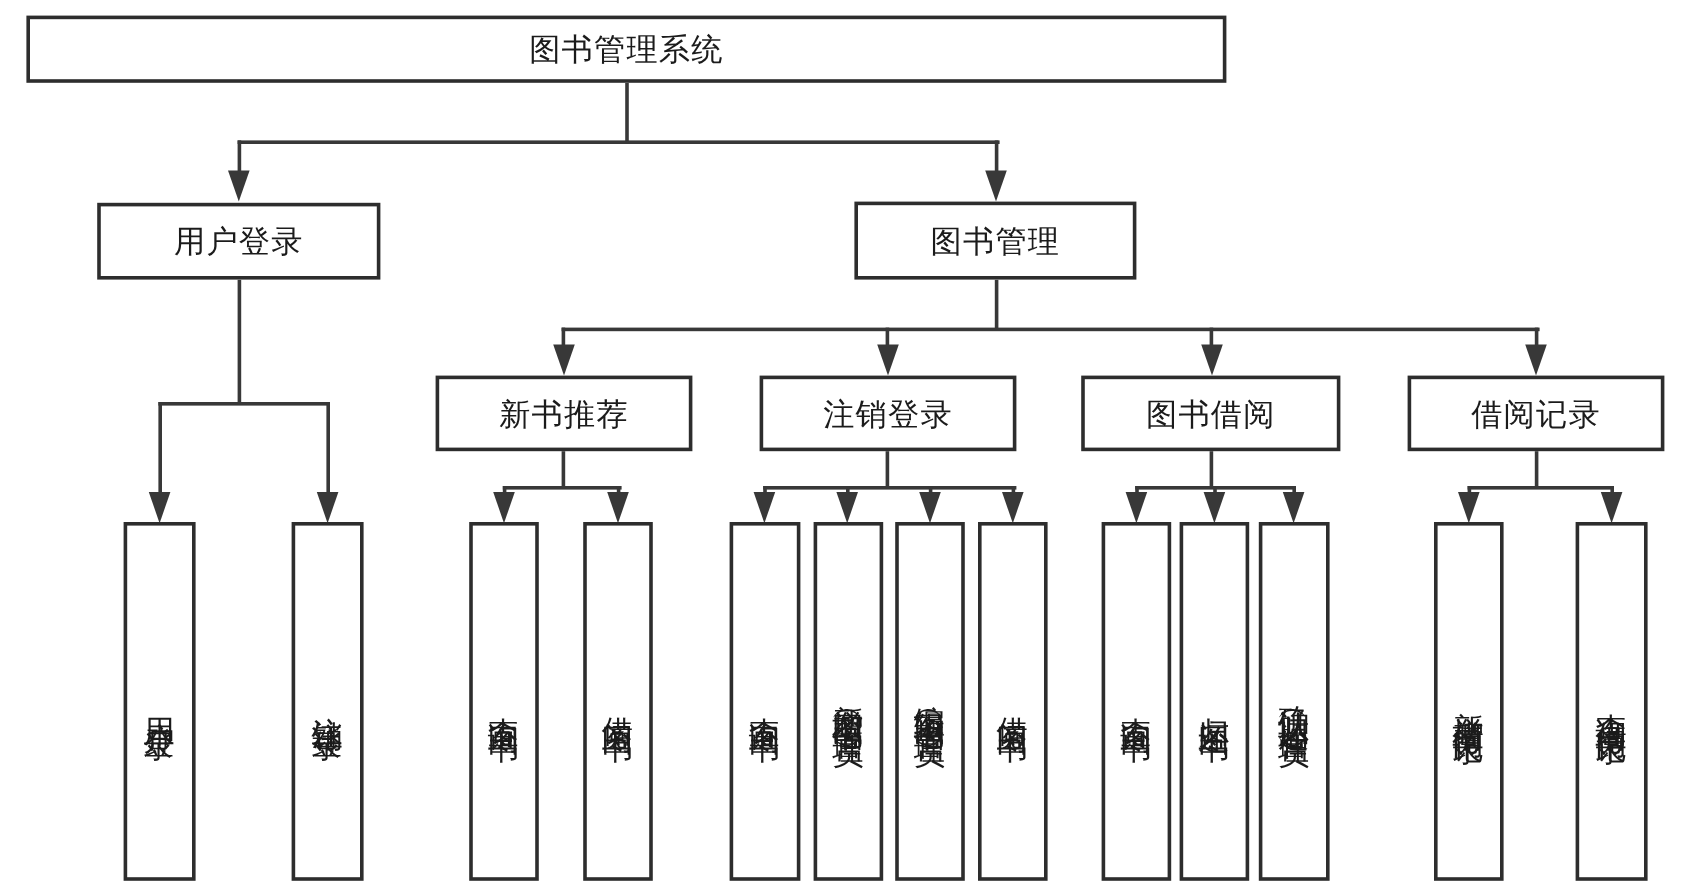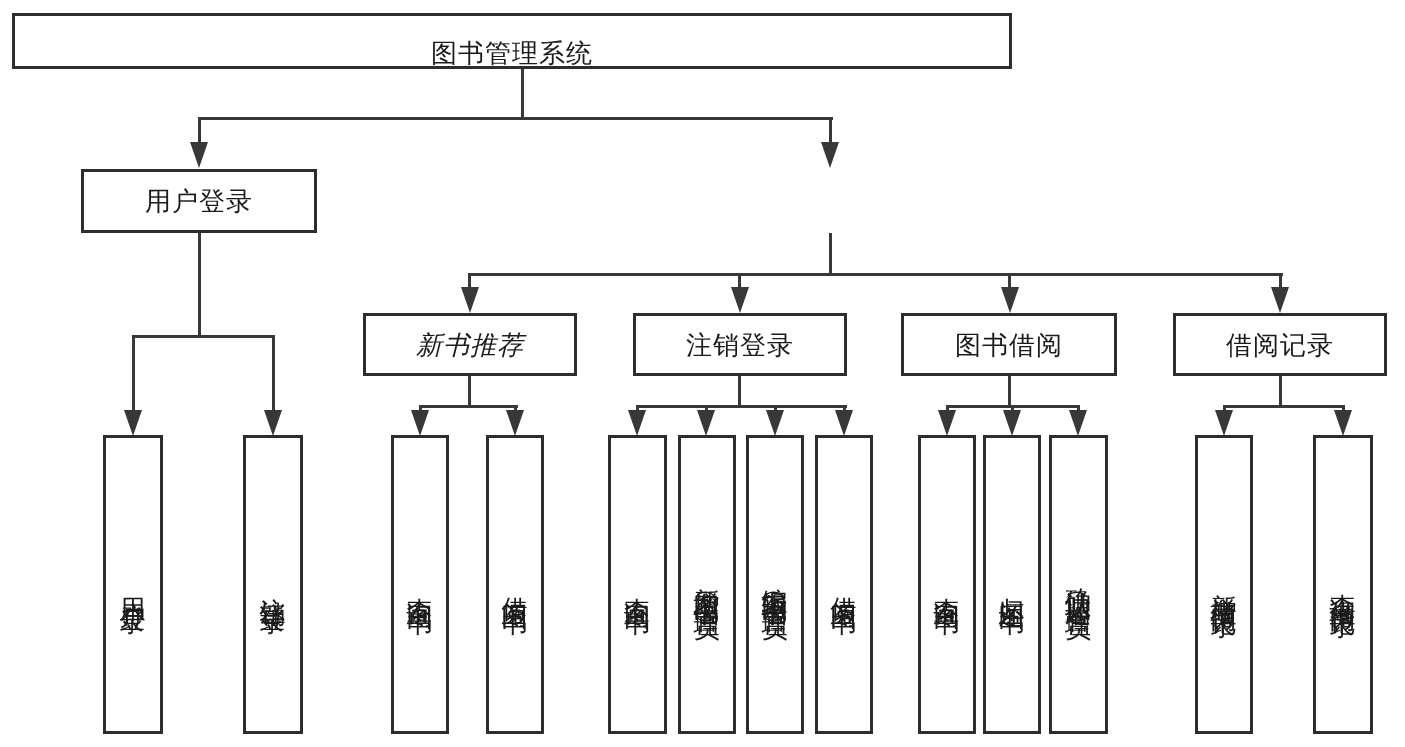--- a/index.html
+++ b/index.html
@@ -107,27 +107,30 @@
     <div class="arrowhead" style="left: 506px; top: 410px;"></div>
     <div class="arrowhead" style="left: 628px; top: 410px;"></div>
     <div class="arrowhead" style="left: 697px; top: 410px;"></div>
     <div class="arrowhead" style="left: 766px; top: 410px;"></div>
     <div class="arrowhead" style="left: 835px; top: 410px;"></div>
     <div class="arrowhead" style="left: 938px; top: 410px;"></div>
     <div class="arrowhead" style="left: 1003px; top: 410px;"></div>
     <div class="arrowhead" style="left: 1069px; top: 410px;"></div>
     <div class="arrowhead" style="left: 1215px; top: 410px;"></div>
     <div class="arrowhead" style="left: 1334px; top: 410px;"></div>
-    <div class="box" style="left: 12px; top: 13px; width: 1000px; height: 56px; align-items: flex-end;">
+    <div class="box" style="left: 22px; top: 13px; width: 1000px; height: 56px;">
       <span class="hlabel">图书管理系统</span>
     </div>
     <div class="box" style="left: 81px; top: 169px; width: 236px; height: 64px;">
       <span class="hlabel">用户登录</span>
     </div>
-    <div class="box" style="left: 363px; top: 313px; width: 214px; height: 63px; font-style: italic;">
+    <div class="box" style="left: 712px; top: 168px; width: 235px; height: 65px;">
+      <span class="hlabel">图书管理</span>
+    </div>
+    <div class="box" style="left: 363px; top: 313px; width: 214px; height: 63px;">
       <span class="hlabel">新书推荐</span>
     </div>
     <div class="box" style="left: 633px; top: 313px; width: 214px; height: 63px;">
       <span class="hlabel">注销登录</span>
     </div>
     <div class="box" style="left: 901px; top: 313px; width: 216px; height: 63px;">
       <span class="hlabel">图书借阅</span>
     </div>
     <div class="box" style="left: 1173px; top: 313px; width: 214px; height: 63px;">
       <span class="hlabel">借阅记录</span>

